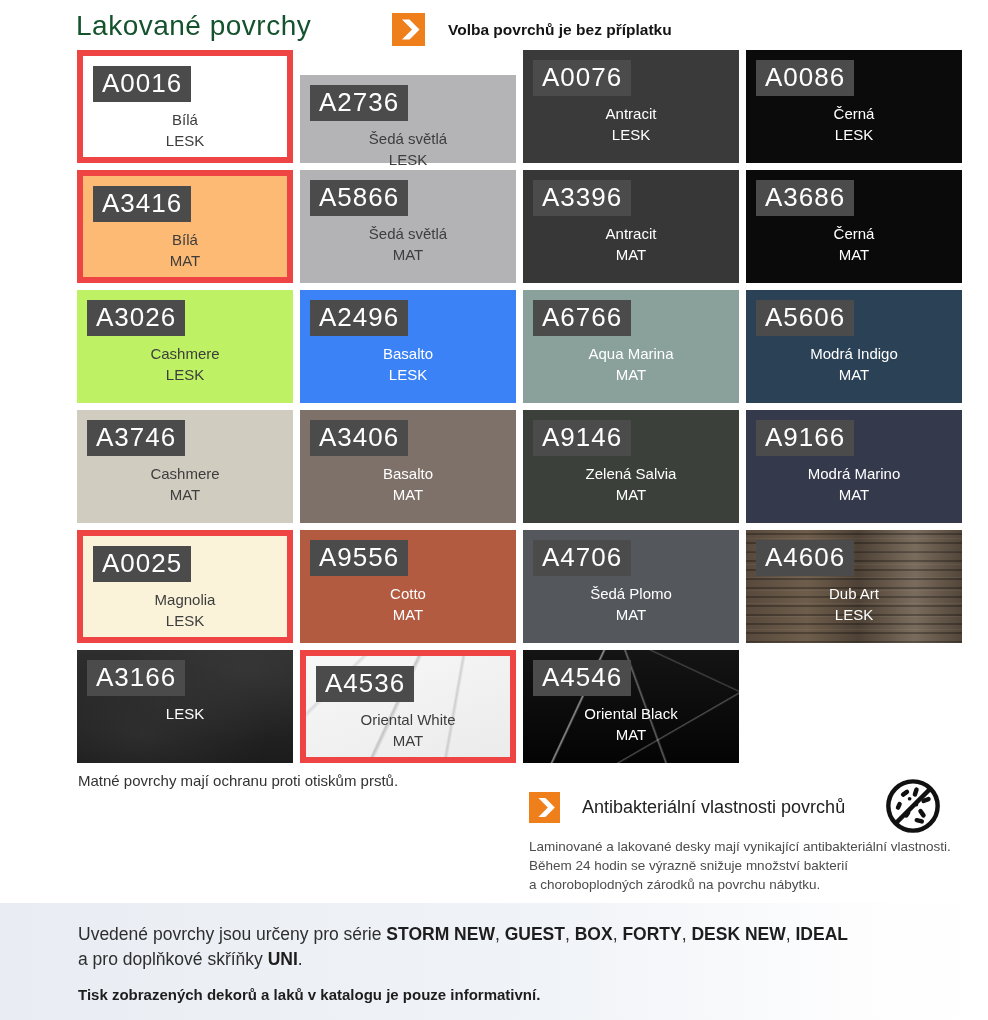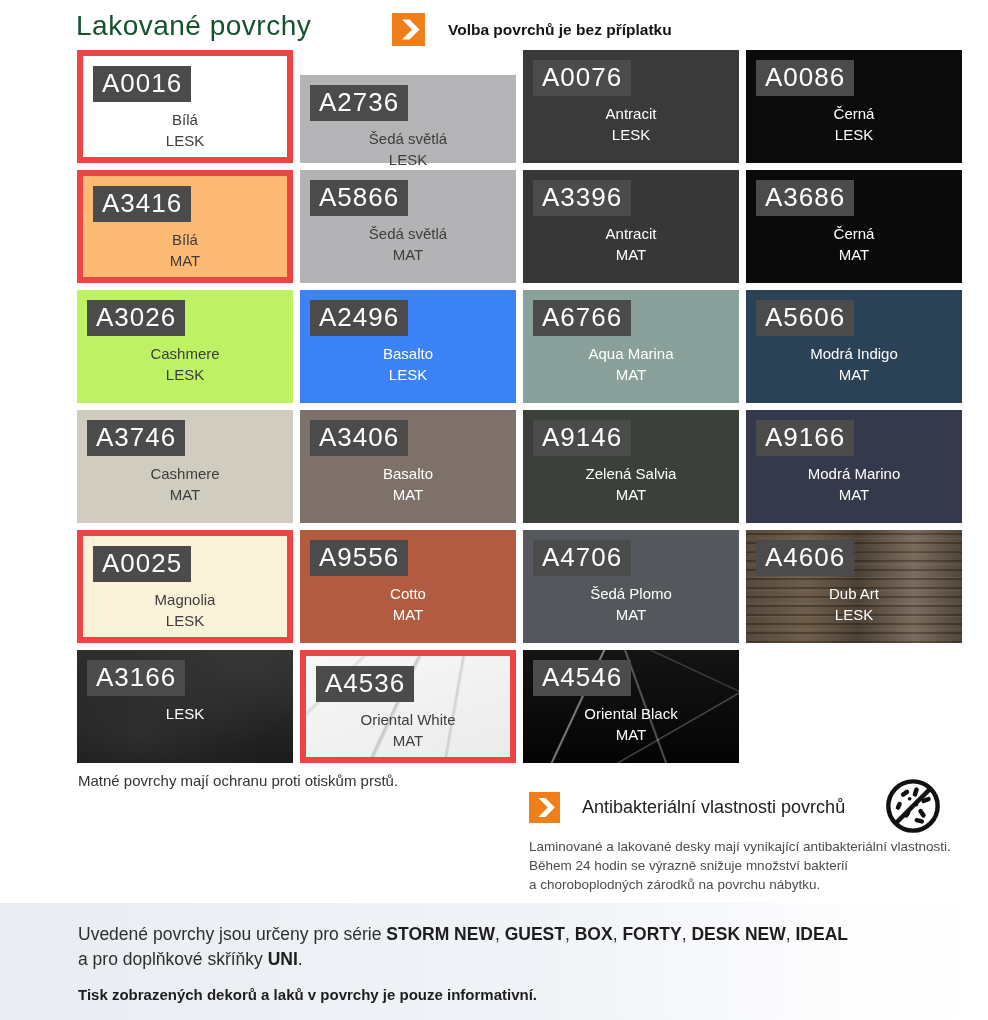--- a/index.html
+++ b/index.html
@@ -262,14 +262,14 @@
     </g>
   </svg>
 </span>
 
 <div class="ab-text">Laminované a lakované desky mají vynikající antibakteriální vlastnosti.
 Během 24 hodin se výrazně snižuje množství bakterií
 a choroboplodných zárodků na povrchu nábytku.</div>
 
 <div class="footer-band">
   <div class="footer-usage" id="footer-usage">Uvedené povrchy jsou určeny pro série <b>STORM NEW</b>, <b>GUEST</b>, <b>BOX</b>, <b>FORTY</b>, <b>DESK NEW</b>, <b>IDEAL</b><br>a pro doplňkové skříňky <b>UNI</b>.</div>
-  <div class="footer-disclaimer">Tisk zobrazených dekorů a laků v povrchy je pouze informativní.</div>
+  <div class="footer-disclaimer">Tisk zobrazených dekorů a laků v katalogu je pouze informativní.</div>
 </div>
 
 </body></html>

